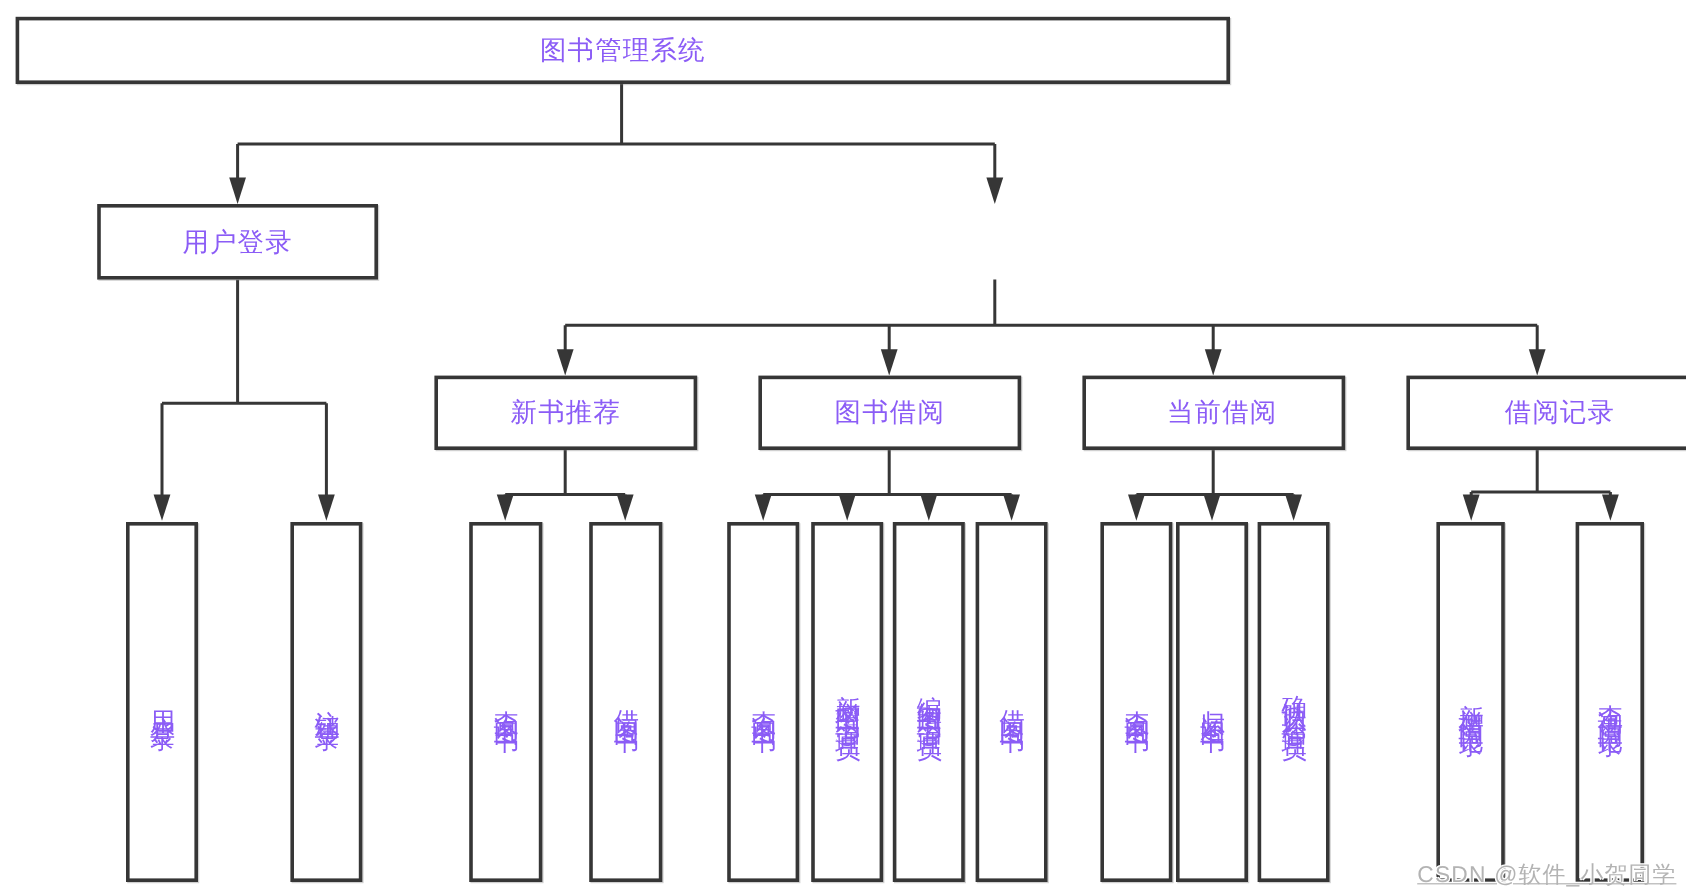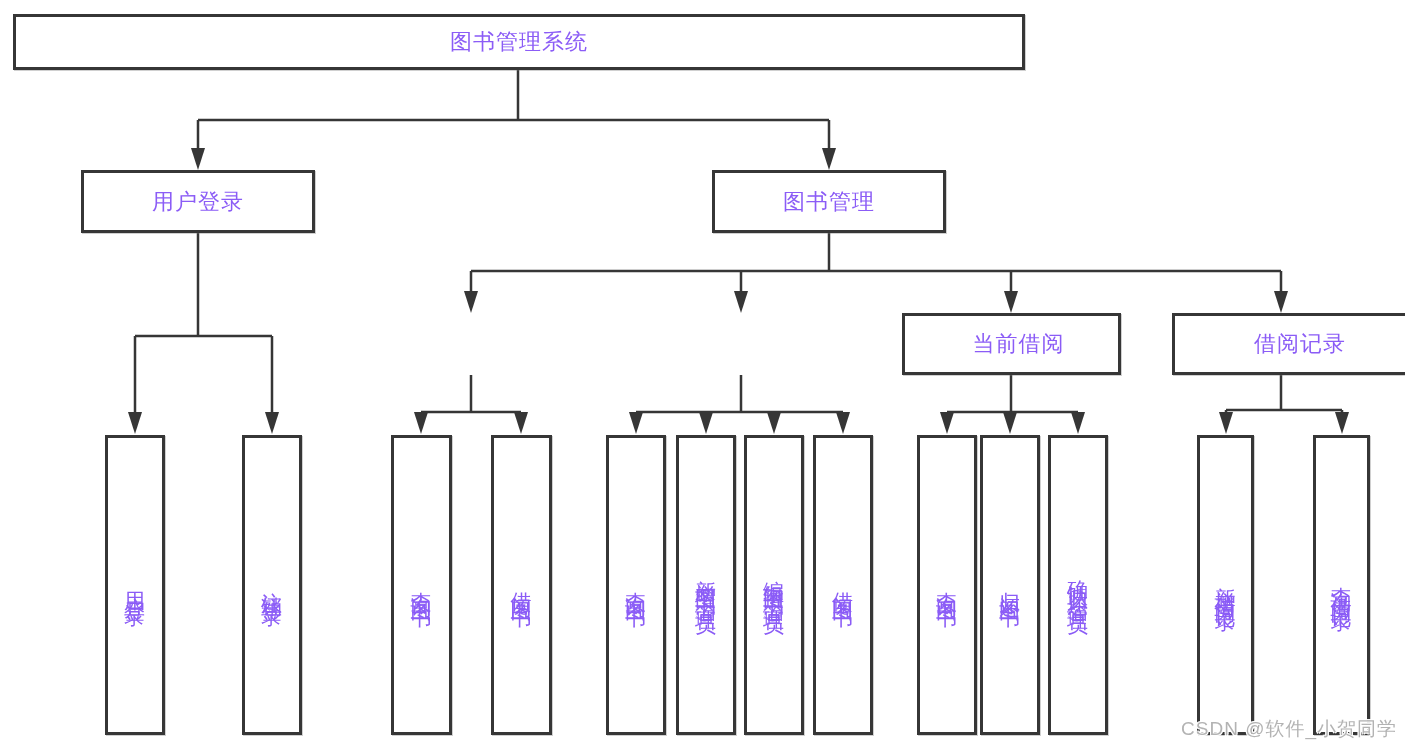--- a/index.html
+++ b/index.html
@@ -31,20 +31,21 @@
     text-align:center;
   }
   .watermark{
     position:absolute;
     right:8px;bottom:5px;
     z-index:6;
     font-size:19px;
     letter-spacing:1px;
     color:#b3b3b3;
     text-shadow:1px 1px 0 #ffffff,-1px -1px 0 #ffffff,1px -1px 0 #ffffff,-1px 1px 0 #ffffff;
+    text-decoration:underline;
   }
 </style>
 </head>
 <body>
 
 <div class="stage">
 
   <svg class="connectors" width="1405" height="747" viewBox="0 0 1405 747">
     <g stroke="#363636" stroke-width="2.5" fill="none">
 
@@ -88,22 +89,23 @@
       <polygon points="1071,412 1085,412 1078,434"></polygon>
 
       <polygon points="1219,412 1233,412 1226,434"></polygon>
       <polygon points="1335,412 1349,412 1342,434"></polygon>
     </g>
   </svg>
 
   <div class="box hbox" style="left:13px;top:14px;width:1012px;height:56px;">图书管理系统</div>
 
   <div class="box hbox" style="left:81px;top:170px;width:234px;height:63px;">用户登录</div>
-  <div class="box hbox" style="left:712px;top:170px;width:234px;height:63px;">图书管理</div>
 
+  <div class="box hbox" style="left:362px;top:313px;width:219px;height:62px;">新书推荐</div>
+  <div class="box hbox" style="left:632px;top:313px;width:219px;height:62px;">图书借阅</div>
   <div class="box hbox" style="left:902px;top:313px;width:219px;height:62px;padding-left:14px;">当前借阅</div>
   <div class="box hbox" style="left:1172px;top:313px;width:256px;height:62px;">借阅记录</div>
 
   <div class="box vbox" style="left:105px;top:435px;width:60px;height:300px;">用户登录</div>
   <div class="box vbox" style="left:242px;top:435px;width:60px;height:300px;">注销登录</div>
 
   <div class="box vbox" style="left:391px;top:435px;width:61px;height:300px;">查询图书</div>
   <div class="box vbox" style="left:491px;top:435px;width:61px;height:300px;">借阅图书</div>
 
   <div class="box vbox" style="left:606px;top:435px;width:60px;height:300px;">查询图书</div>

